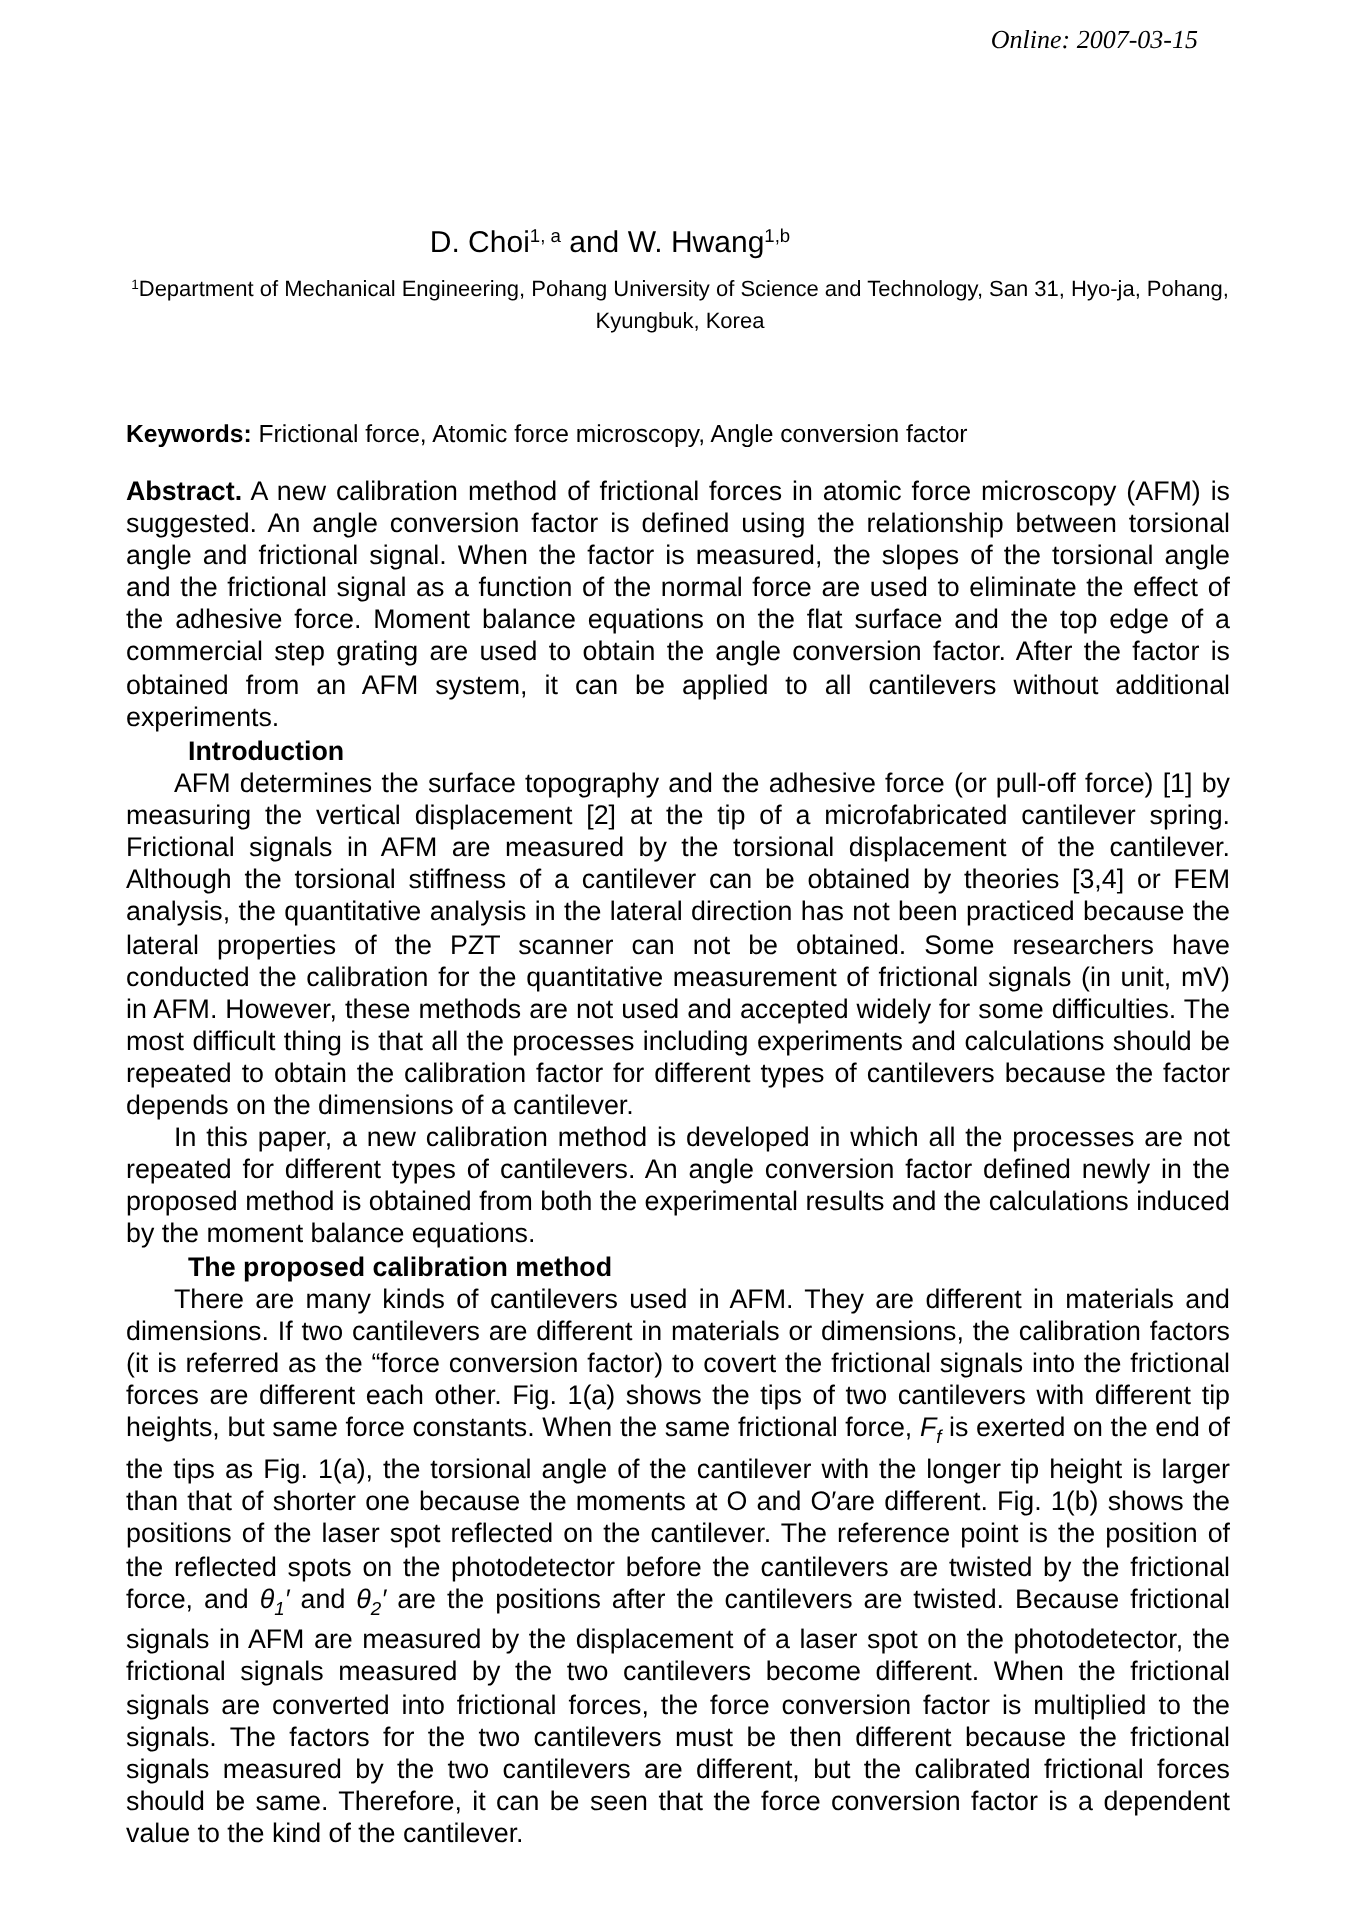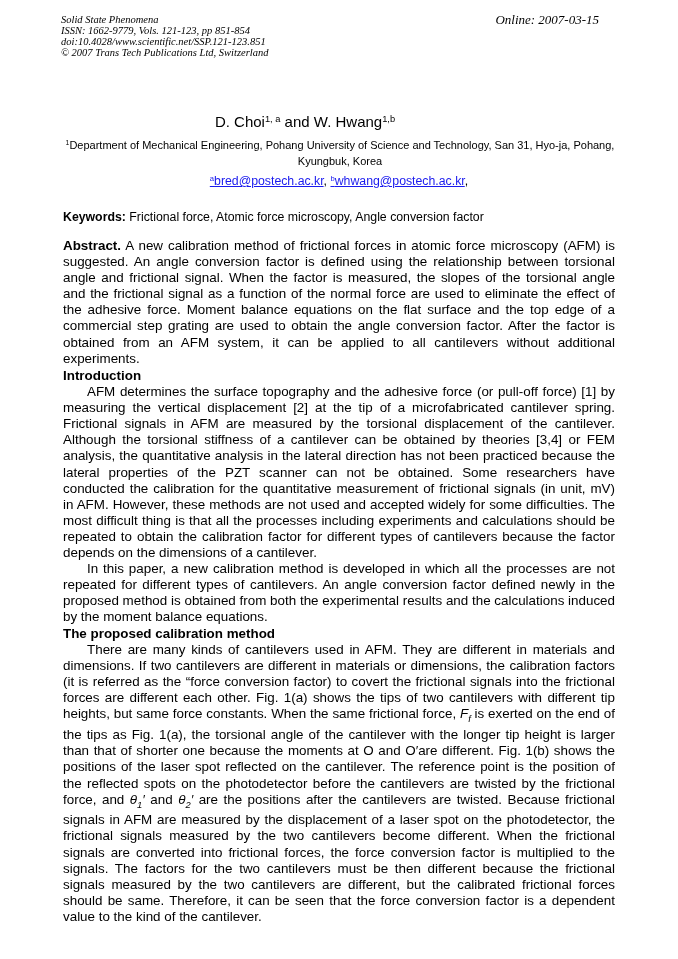--- a/index.html
+++ b/index.html
@@ -10,51 +10,42 @@
   .title { position: absolute; left: 0; width: 678px; top: 82px; text-align: center; font-family: "Liberation Sans", sans-serif; font-weight: bold; font-size: 15px; }
   .authors { position: absolute; left: 0; width: 610px; top: 113px; text-align: center; font-family: "Liberation Sans", sans-serif; font-size: 15px; }
   .affil { position: absolute; left: 62px; width: 556px; top: 137px; text-align: center; font-family: "Liberation Sans", sans-serif; font-size: 11px; line-height: 16px; }
   .emails { position: absolute; left: 0; width: 678px; top: 174px; text-align: center; font-family: "Liberation Sans", sans-serif; font-size: 12.3px; }
   .emails a { color: #1a1aee; text-decoration: underline; }
   sup { font-size: 0.62em; vertical-align: 0.55em; line-height: 0; }
   .keywords { position: absolute; left: 63px; top: 210px; font-family: "Liberation Sans", sans-serif; font-size: 12.3px; }
   .keywords b { font-weight: bold; }
   .body-text { position: absolute; left: 63px; width: 552px; font-family: Liberation Sans, sans-serif; font-size: 13.4px; line-height: 16.1px; text-align: justify; }
   .abstract { top: 238px; }
-  .sec-head { font-weight: bold; }
+  .sec-head { font-weight: bold; margin-left: 31px; }
   .indent { text-indent: 24px; }
   .intro { top: 368px; }
   .method { top: 626px; }
   p { margin: 0; }
 </style>
 </head>
 <body>
 
 <div class="page">
 
-  <div class="hdr-left">
-    <div>Solid State Phenomena</div>
-    <div>ISSN: 1662-9779, Vols. 121-123, pp 851-854</div>
-    <div>doi:10.4028/www.scientific.net/SSP.121-123.851</div>
-    <div>© 2007 Trans Tech Publications Ltd, Switzerland</div>
-  </div>
   <div class="hdr-right">Online: 2007-03-15</div>
 
 
   <div class="authors">
     <span>D. Choi</span><sup>1, a</sup><span style="white-space:pre"> and </span><span>W. Hwang</span><sup>1,b</sup>
   </div>
 
   <div class="affil">
     <sup>1</sup><span>Department of Mechanical Engineering, Pohang University of Science and Technology, San 31, Hyo-ja, Pohang, Kyungbuk, Korea</span>
   </div>
 
-  <div class="emails">
-    <a href="#"><sup>a</sup><span>bred@postech.ac.kr</span></a><span style="white-space:pre">, </span><a href="#"><sup>b</sup><span>whwang@postech.ac.kr</span></a><span>,</span>
-  </div>
 
   <div class="keywords">
     <b>Keywords:</b><span> Frictional force, Atomic force microscopy, Angle conversion factor</span>
   </div>
 
   <div class="body-text abstract">
     <p><b>Abstract.</b><span> A new calibration method of frictional forces in atomic force microscopy (AFM) is suggested. An angle conversion factor is defined using the relationship between torsional angle and frictional signal. When the factor is measured, the slopes of the torsional angle and the frictional signal as a function of the normal force are used to eliminate the effect of the adhesive force. Moment balance equations on the flat surface and the top edge of a commercial step grating are used to obtain the angle conversion factor. After the factor is obtained from an AFM system, it can be applied to all cantilevers without additional experiments.</span></p>
   </div>
 
   <div class="body-text intro">

